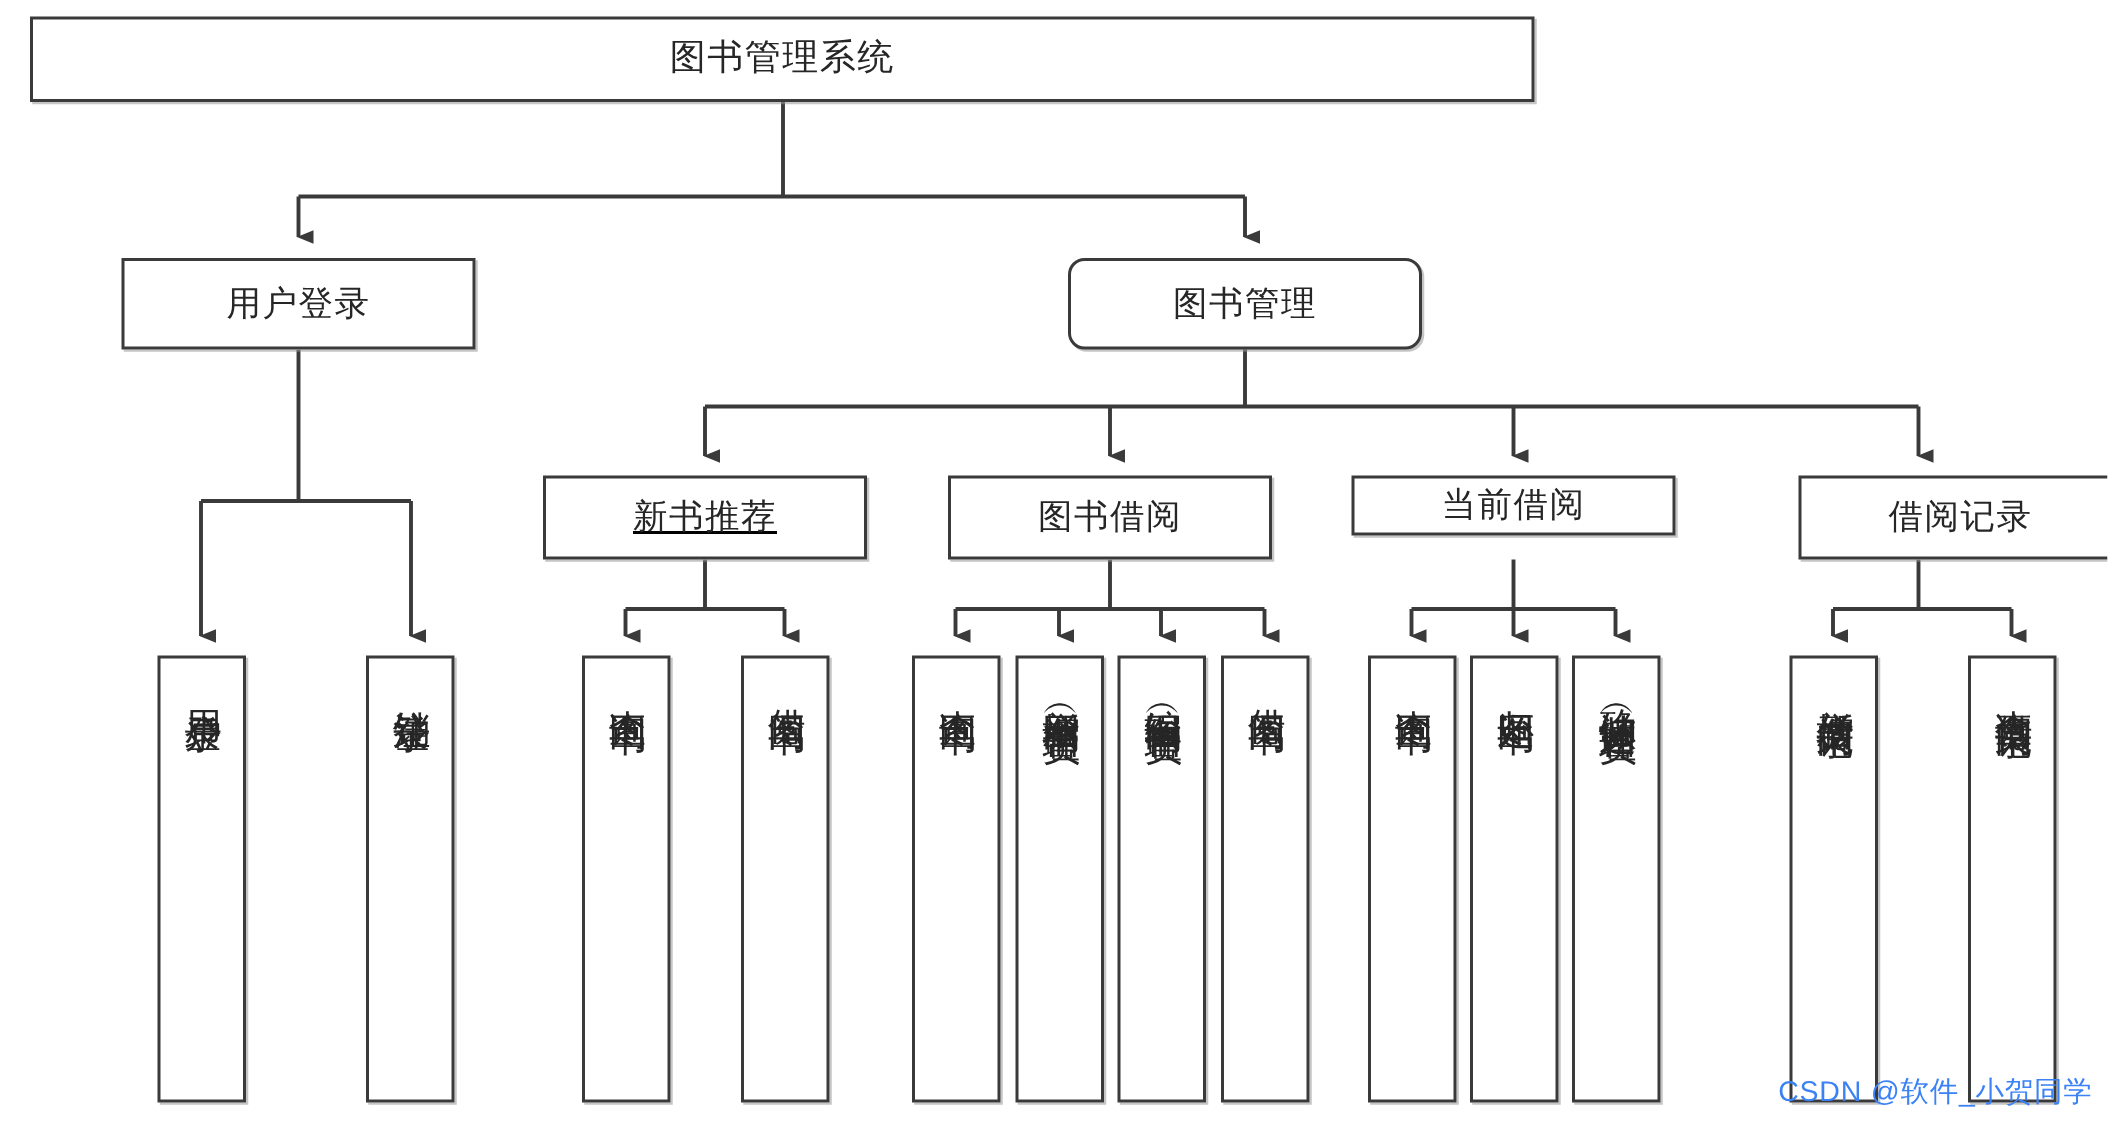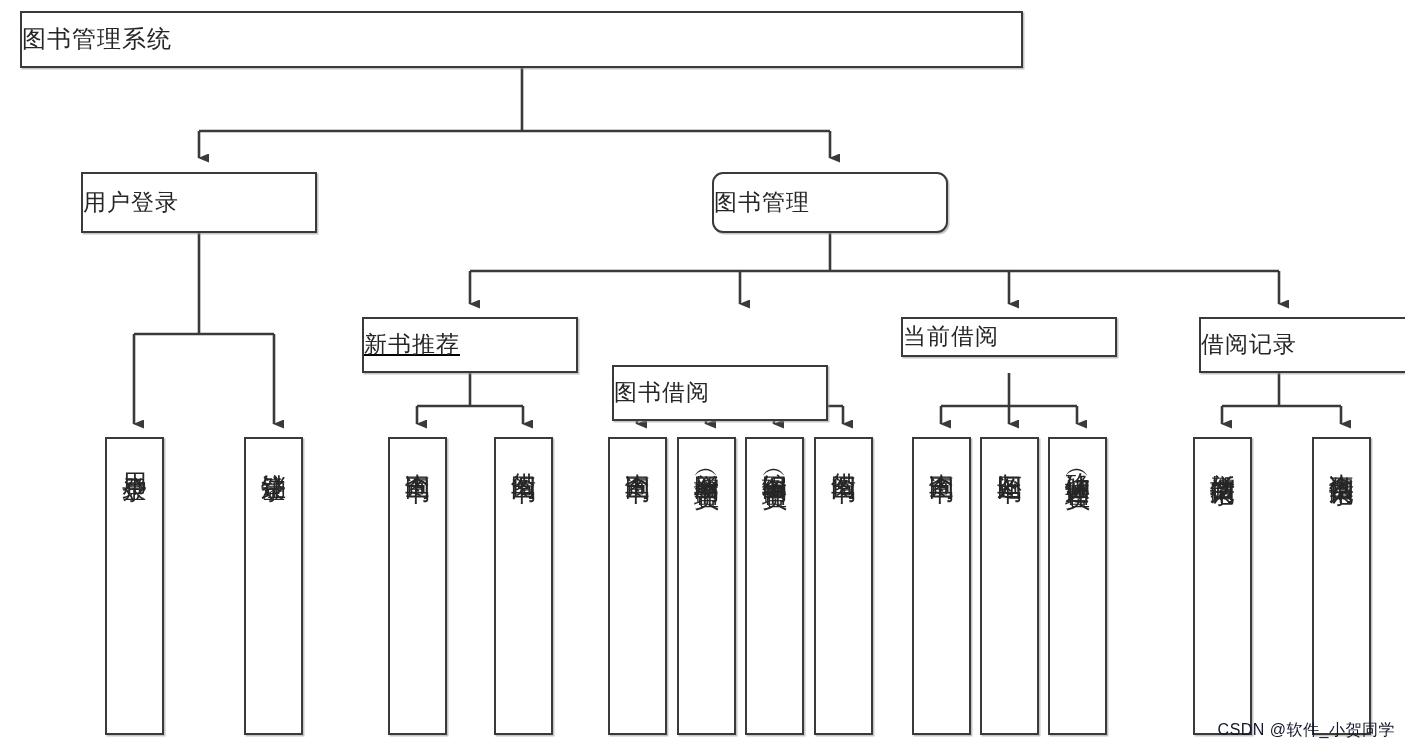--- a/index.html
+++ b/index.html
@@ -26,20 +26,21 @@
     height: 747px;
     pointer-events: none;
   }
   .node {
     position: absolute;
     box-sizing: border-box;
     border: 2.5px solid #3a3a3a;
     background: #ffffff;
     display: flex;
     align-items: center;
+    justify-content: center;
     box-shadow: 1.5px 1.5px 0 rgba(150,150,150,0.55);
   }
   .node-label {
     color: #262626;
     letter-spacing: 1px;
     white-space: nowrap;
   }
   .node.horiz .node-label {
     font-size: 23px;
     line-height: 1.1;
@@ -61,22 +62,22 @@
     white-space: normal;
     max-height: 280px;
   }
   .node.vert.tall .node-label {
     max-height: 278px;
   }
   #watermark {
     position: absolute;
     right: 10px;
     bottom: 6px;
-    font-size: 16px;
-    color: #0f172a;
+    font-size: 19px;
+    color: #3b82f6;
     letter-spacing: 0.5px;
     white-space: nowrap;
     user-select: none;
   }
 </style>
 </head>
 <body>
 
 <div id="diagram-root">
 
@@ -137,21 +138,21 @@
   <div class="node horiz" style="left:81px; top:172px; width:236px; height:61px;">
     <span class="node-label">用户登录</span>
   </div>
   <div class="node horiz" style="left:712px; top:172px; width:236px; height:61px;border-radius:11px;">
     <span class="node-label">图书管理</span>
   </div>
 
   <div class="node horiz" style="left:362px; top:317px; width:216px; height:56px;text-decoration:underline;">
     <span class="node-label">新书推荐</span>
   </div>
-  <div class="node horiz" style="left:612px; top:317px; width:216px; height:56px;margin-top:48px;">
+  <div class="node horiz" style="left:632px; top:317px; width:216px; height:56px;">
     <span class="node-label">图书借阅</span>
   </div>
   <div class="node horiz" style="left:901px; top:317px; width:216px; height:40px;">
     <span class="node-label">当前借阅</span>
   </div>
   <div class="node horiz" style="left:1171px; top:317px; width:216px; height:56px;margin-left:28px;">
     <span class="node-label">借阅记录</span>
   </div>
 
   <div class="node vert" style="left:105px; top:437px; width:59px; height:298px;">

